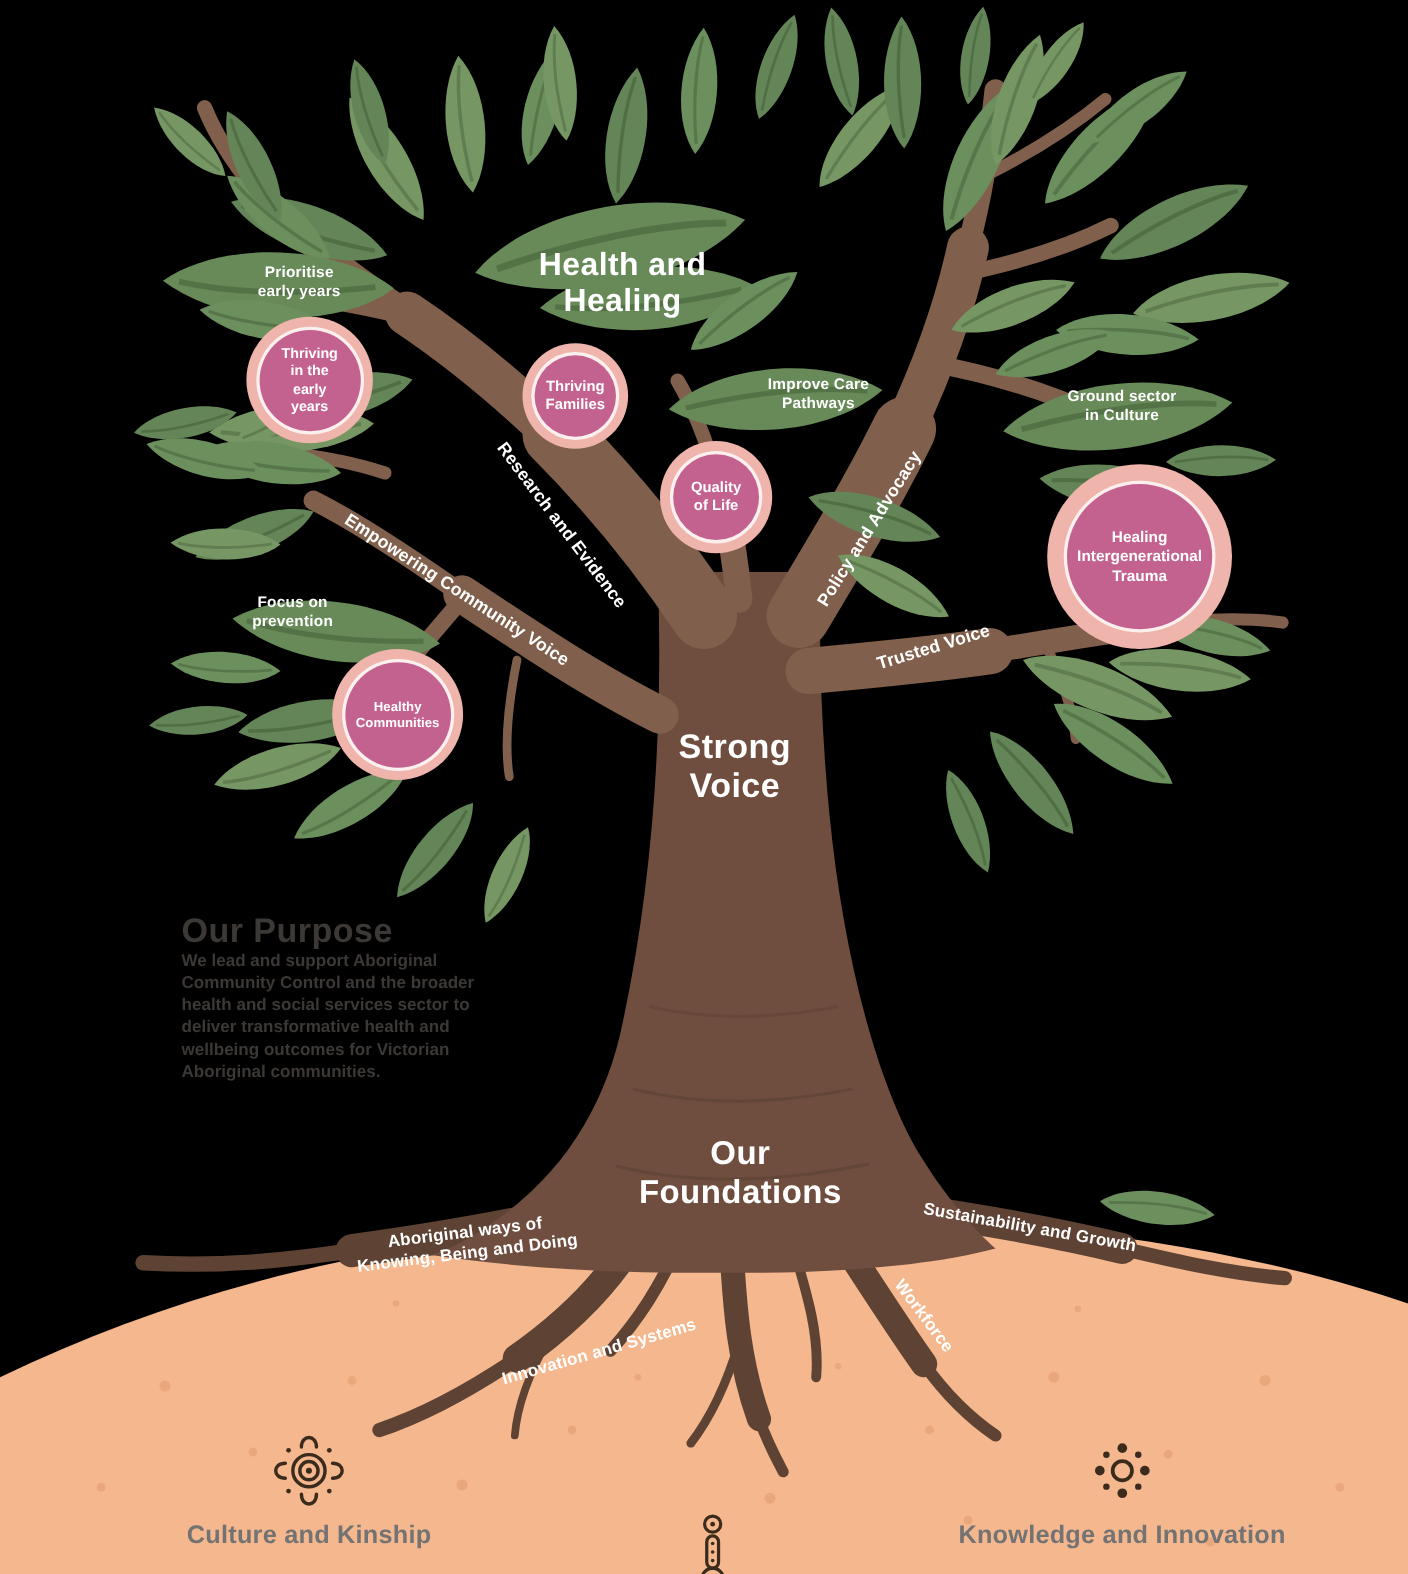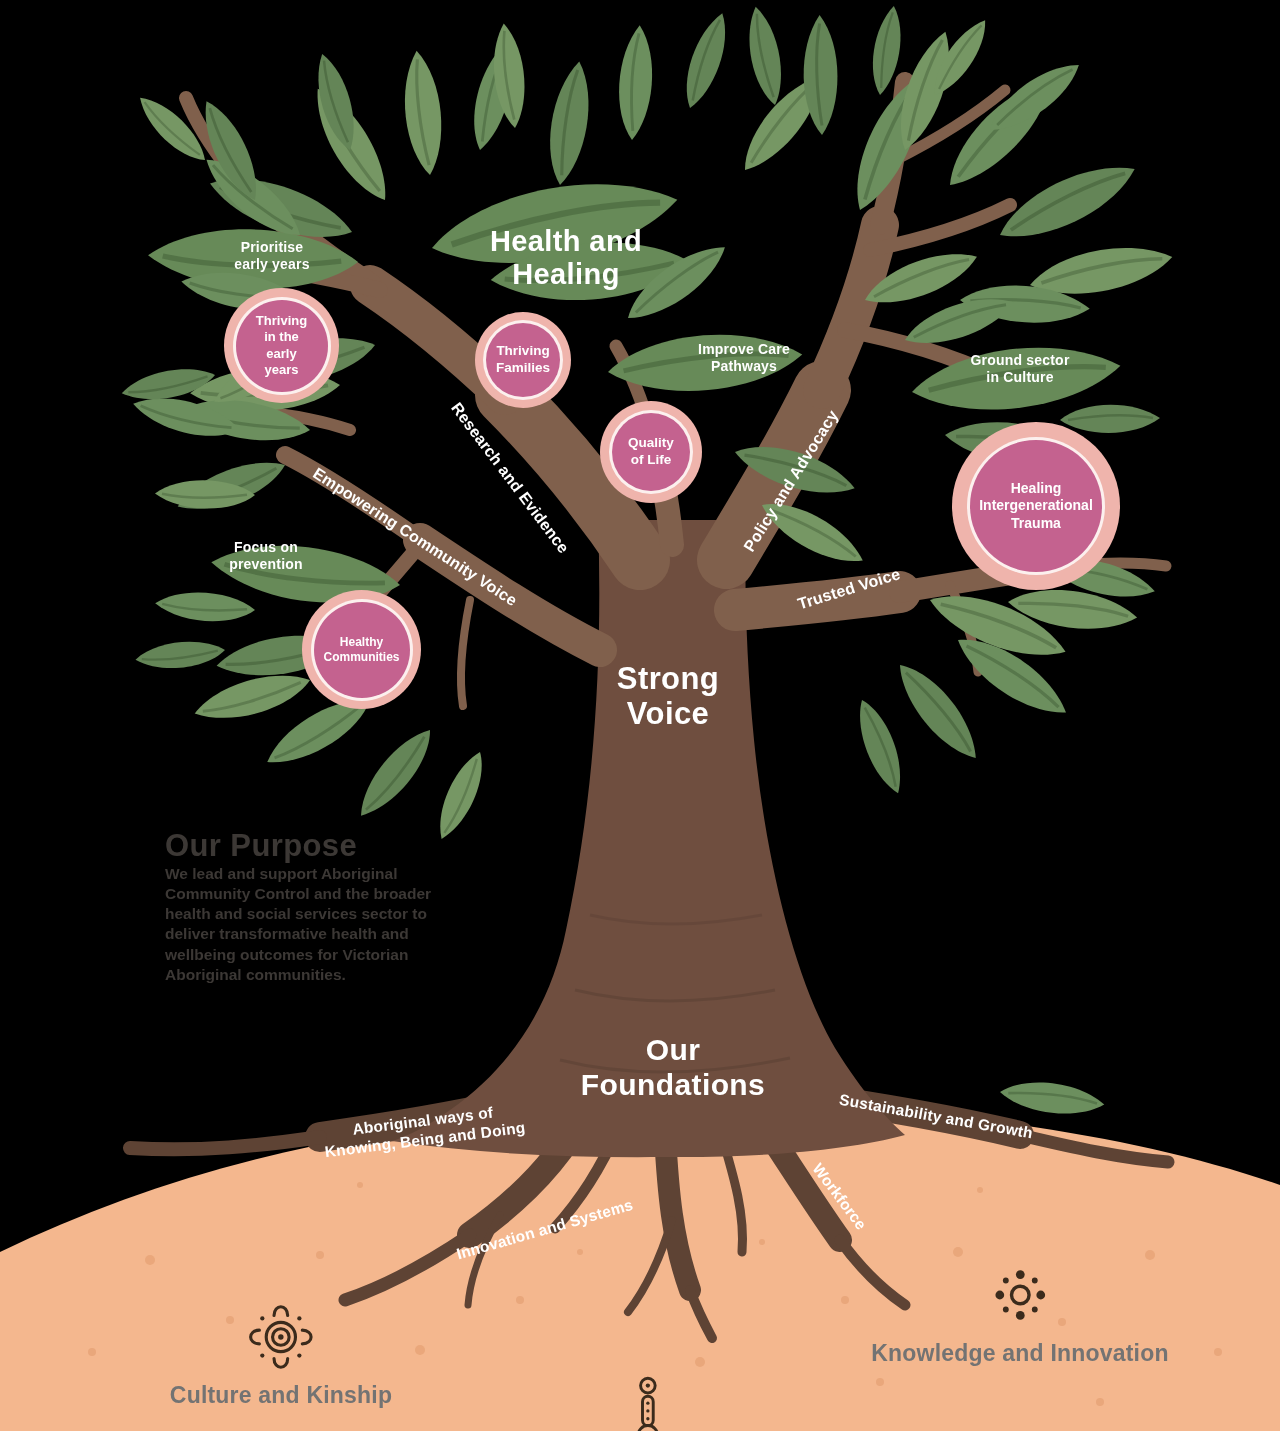--- a/index.html
+++ b/index.html
@@ -277,21 +277,21 @@
         <circle cx="0" cy="-6" r="1.7" fill="#3B2B1C" stroke="none"></circle>
         <circle cx="0" cy="2" r="1.7" fill="#3B2B1C" stroke="none"></circle>
         <circle cx="0" cy="10" r="1.7" fill="#3B2B1C" stroke="none"></circle>
         <circle cx="0" cy="27" r="10"></circle>
         <circle cx="0" cy="27" r="3" fill="#3B2B1C" stroke="none"></circle>
       </g>
     </svg>
     <div class="plabel">Our Choice, Our Way</div>
   </div>
 
-  <div class="pillar" style="left:1020px;top:1256px;">
+  <div class="pillar" style="left:1020px;top:1298px;">
     <svg width="78" height="78" viewBox="-40 -40 80 80">
       <circle r="9" stroke="#3B2B1C" stroke-width="3.5" fill="none"></circle>
       <g fill="#3B2B1C">
         <circle cx="21" cy="0" r="4.5"></circle>
           <circle cx="14.85" cy="14.85" r="3"></circle>
         <circle cx="0" cy="21" r="4.5"></circle>
           <circle cx="-14.85" cy="14.85" r="3"></circle>
         <circle cx="-21" cy="0" r="4.5"></circle>
           <circle cx="-14.85" cy="-14.85" r="3"></circle>
         <circle cx="0" cy="-21" r="4.5"></circle>

